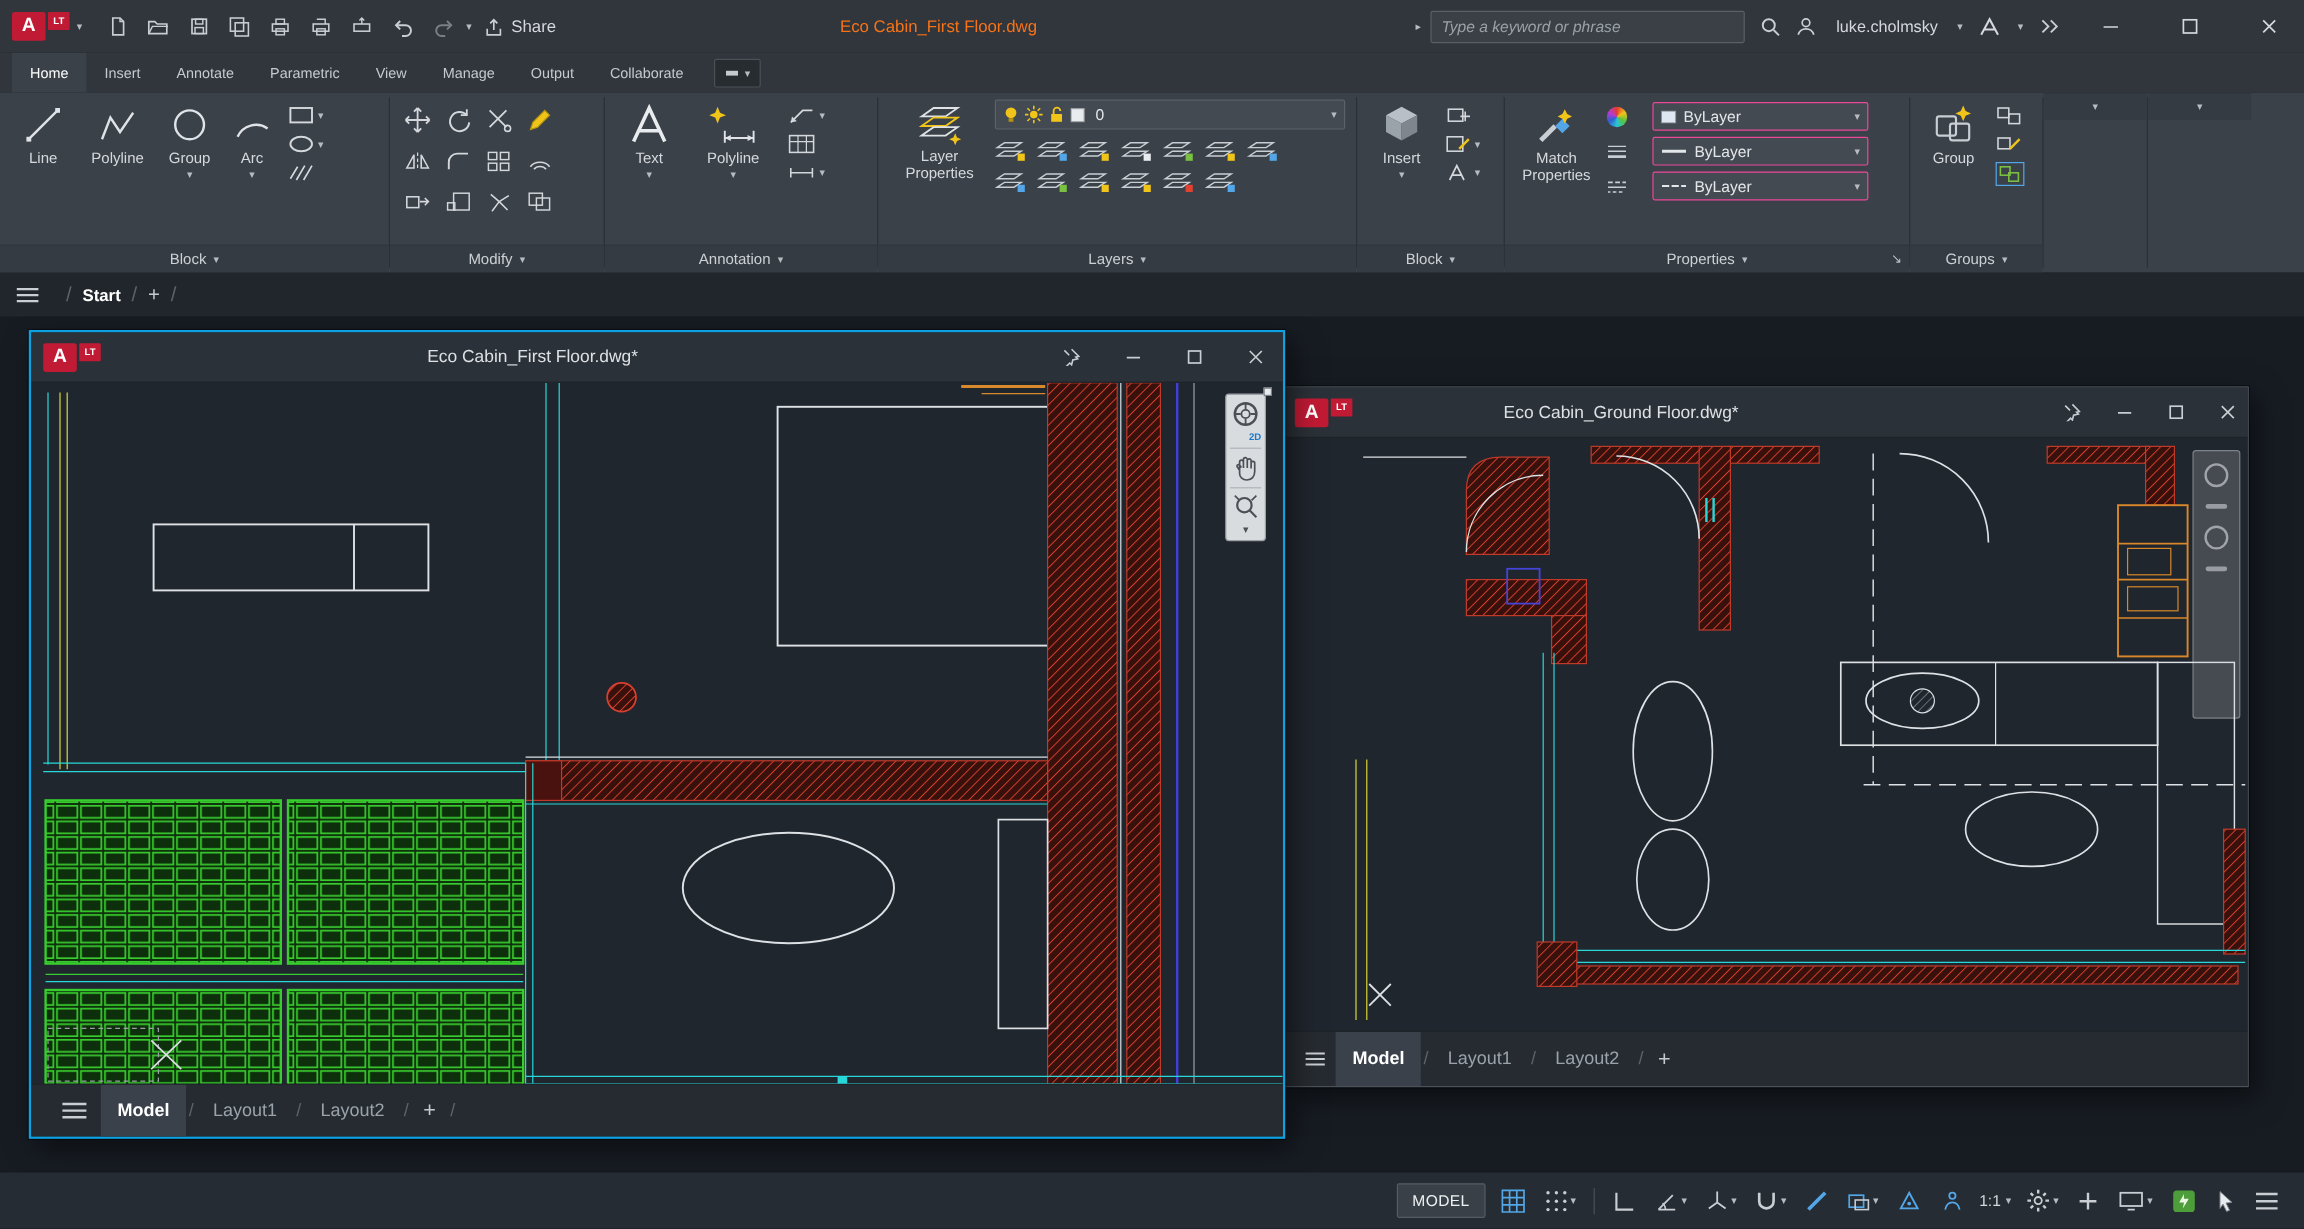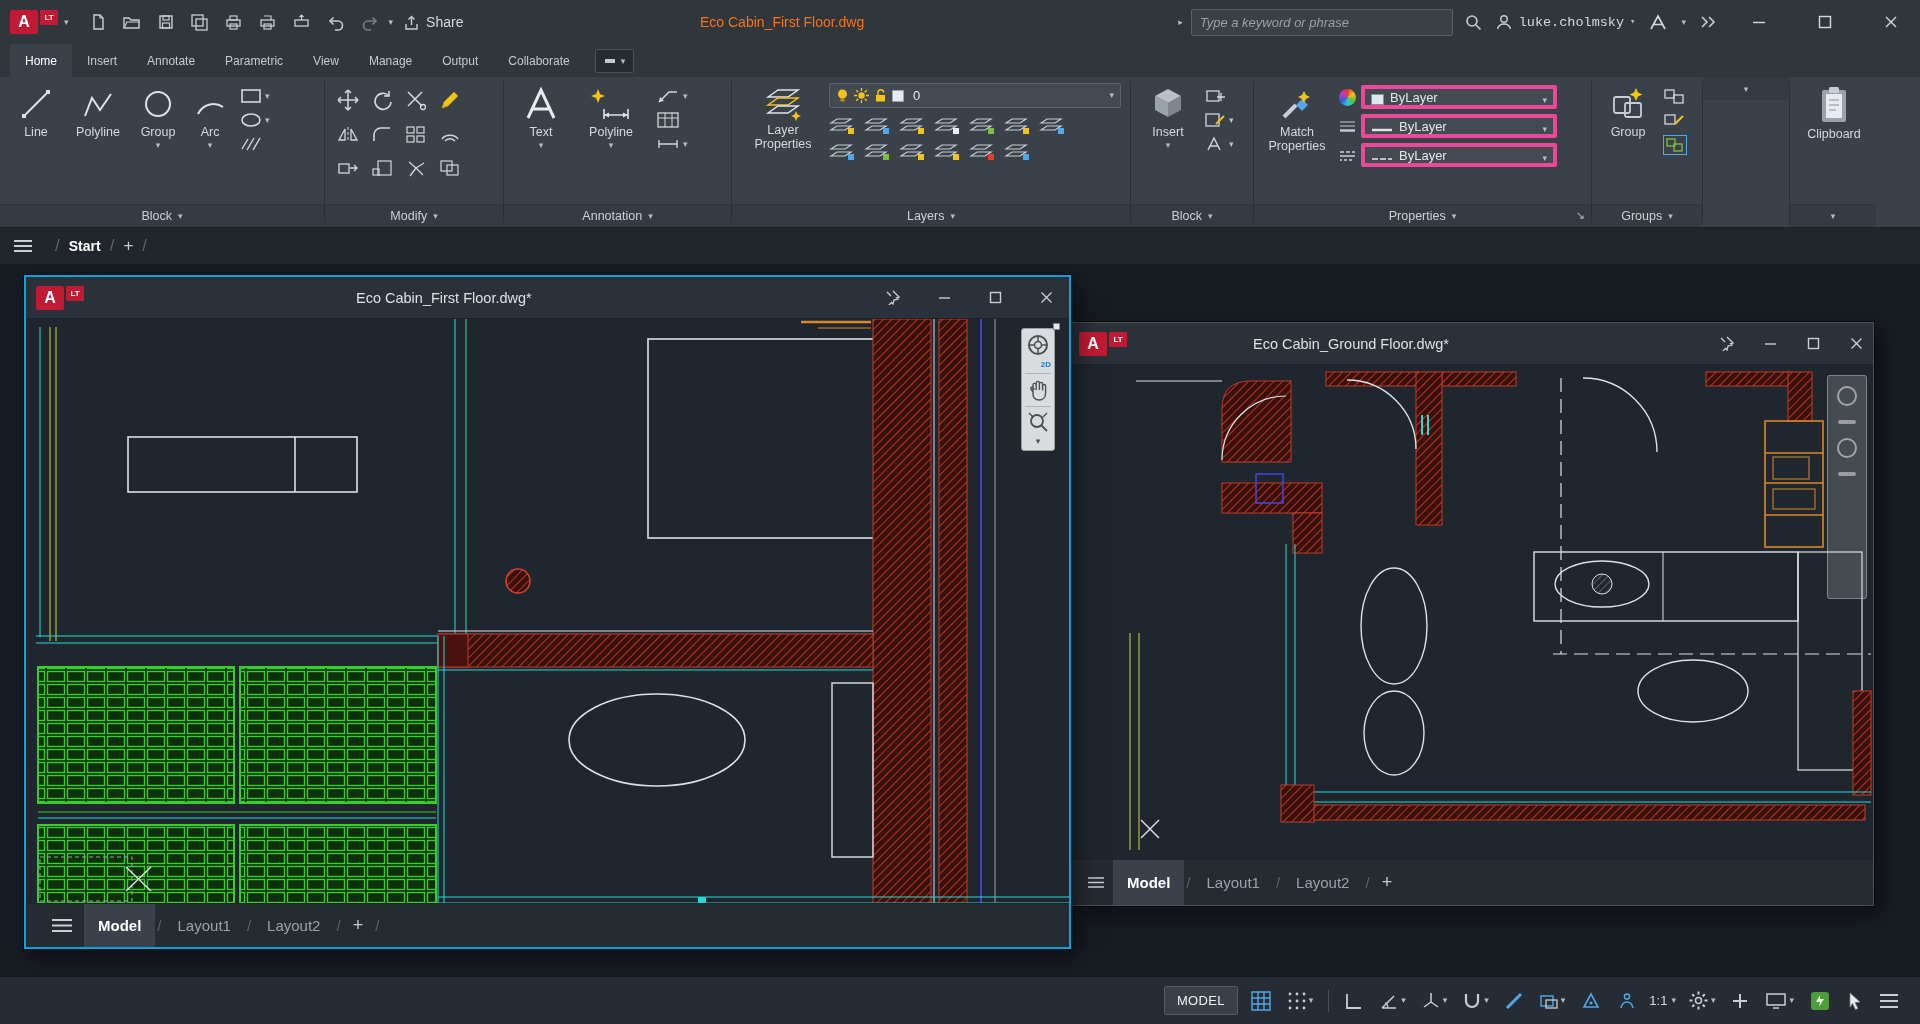--- a/index.html
+++ b/index.html
@@ -20,21 +20,21 @@
   .app-logo { display:flex; align-items:flex-start; margin-left:10px; }
   .qat { display:flex; align-items:center; gap:4px; margin-left:14px; }
   .qbtn { width:30px; height:30px; display:flex; align-items:center; justify-content:center; border-radius:2px; }
   .share-btn { display:flex; align-items:center; gap:6px; margin-left:10px; color:#d5d9dd; }
   .tb-doc-title { position:absolute; left:700px; top:0; height:44px; display:flex; align-items:center;
     font-size:14px; color:#f97316; }
   .tb-right { position:absolute; right:0; top:0; height:44px; display:flex; align-items:center; gap:8px; }
   .search-box { width:262px; height:27px; background:#3a4046; border:1px solid #596066; border-radius:2px;
     color:#dfe3e7; font-size:13px; padding:0 8px; font-style:italic; outline:none; font-family:"Liberation Sans",sans-serif; }
   .search-box::placeholder { color:#9ba1a8; font-style:italic; }
-  .user { display:flex; align-items:center; gap:6px; font-size:13.5px; color:#d5d9dd;font-family:Liberation Mono, monospace; }
+  .user { display:flex; align-items:center; gap:16px; font-size:13.5px; color:#d5d9dd; }
   .winbtn { width:58px; height:44px; display:flex; align-items:center; justify-content:center; }
 
   
   .ribbontabs { position:absolute; left:0; top:44px; width:1920px; height:33px; background:#30363c;
     display:flex; align-items:flex-end; padding-left:10px; }
   .rtab { height:33px; display:flex; align-items:center; padding:0 15px; font-size:12px; color:#c4cacf; }
   .rtab.active { background:#3b4149; color:#ffffff; }
   .rtab-more { display:flex; align-items:center; gap:5px; margin-left:10px; height:24px; padding:0 8px;
     background:#272c31; border:1px solid #4a5056; border-radius:2px; margin-bottom:4px; }
 
@@ -50,22 +50,22 @@
   .bigbtn .lbl { font-size:12.5px; color:#d5d9dd; text-align:center; line-height:1.15; }
   .smcol { display:flex; flex-direction:column; gap:6px; margin-left:4px; padding-top:4px; }
   .smbtn { display:flex; align-items:center; gap:3px; }
   .mgrid { display:grid; grid-template-columns:repeat(4, 30px); grid-auto-rows:30px; gap:4px; padding-top:2px; }
   .mcell { display:flex; align-items:center; justify-content:center; }
   .layer-combo { width:292px; height:25px; background:#434a52; border:1px solid #5b626a; border-radius:2px;
     display:flex; align-items:center; gap:5px; padding:0 6px; }
   .layer-combo .zero { color:#e6e9ec; font-size:13px; margin-left:4px; flex:1; }
   .lrows { display:flex; flex-direction:column; gap:6px; margin-top:7px; }
   .lrow { display:flex; gap:9px; }
-  .dd { height:24px; background:#434a52; border:4px solid #ec4899; border-radius:2px; display:flex;
-    align-items:flex-end; gap:6px; padding:0 6px; color:#e3e6e9; font-size:13px; flex:1; }
+  .dd { height:24px; background:#434a52; border:1px solid #ec4899; border-radius:2px; display:flex;
+    align-items:center; gap:6px; padding:0 6px; color:#e3e6e9; font-size:13px; flex:1;margin-left:16px; }
   .dd .fill { flex:1; }
   .prop-rows { display:flex; flex-direction:column; gap:5px; width:218px; margin-left:4px; padding-top:2px; }
   .prop-row { display:flex; align-items:center; gap:5px; }
   .launcher { position:absolute; right:6px; top:4px; color:#b6bcc2; font-size:11px; }
   .colorwheel { width:17px; height:17px; border-radius:50%;
     background:conic-gradient(#e23b2e,#f0c419,#57c23d,#29c5d6,#2f5fd0,#b83bd0,#e23b2e); }
 
   
   .filetabs { position:absolute; left:0; top:228px; width:1920px; height:36px; background:#21262c;
     display:flex; align-items:center; color:#cfd4d9; }
@@ -685,31 +685,20 @@
     <div class="vdiv"></div>
 
     <div class="panel" style="width:86px">
       <div class="panel-footer">
         <span class="caret">▾</span>
       </div>
     </div>
     <div class="vdiv"></div>
 
     <div class="panel" style="width:86px">
-      <div class="panel-body" style="justify-content:center">
-        <div class="bigbtn" style="width:78px">
-          <svg width="40" height="40">
-            <rect x="8" y="5" width="24" height="32" rx="2" fill="#9aa2aa"></rect>
-            <rect x="12" y="9" width="16" height="24" fill="#e8ecef"></rect>
-            <rect x="15" y="2" width="10" height="6" rx="1.5" fill="#c9ced4"></rect>
-            <path d="M15 15h10M15 20h10M15 25h7" stroke="#8a9098" stroke-width="1.2"></path>
-          </svg>
-          <span class="lbl">Clipboard</span>
-        </div>
-      </div>
       <div class="panel-footer">
         <span class="caret">▾</span>
       </div>
     </div>
   </div>
 
   <div class="filetabs">
     <span class="ico" style="width:46px">
       <svg width="20" height="14">
           <path d="M1 2h18M1 7h18M1 12h18" stroke="#c9ced4" stroke-width="1.8"></path>

